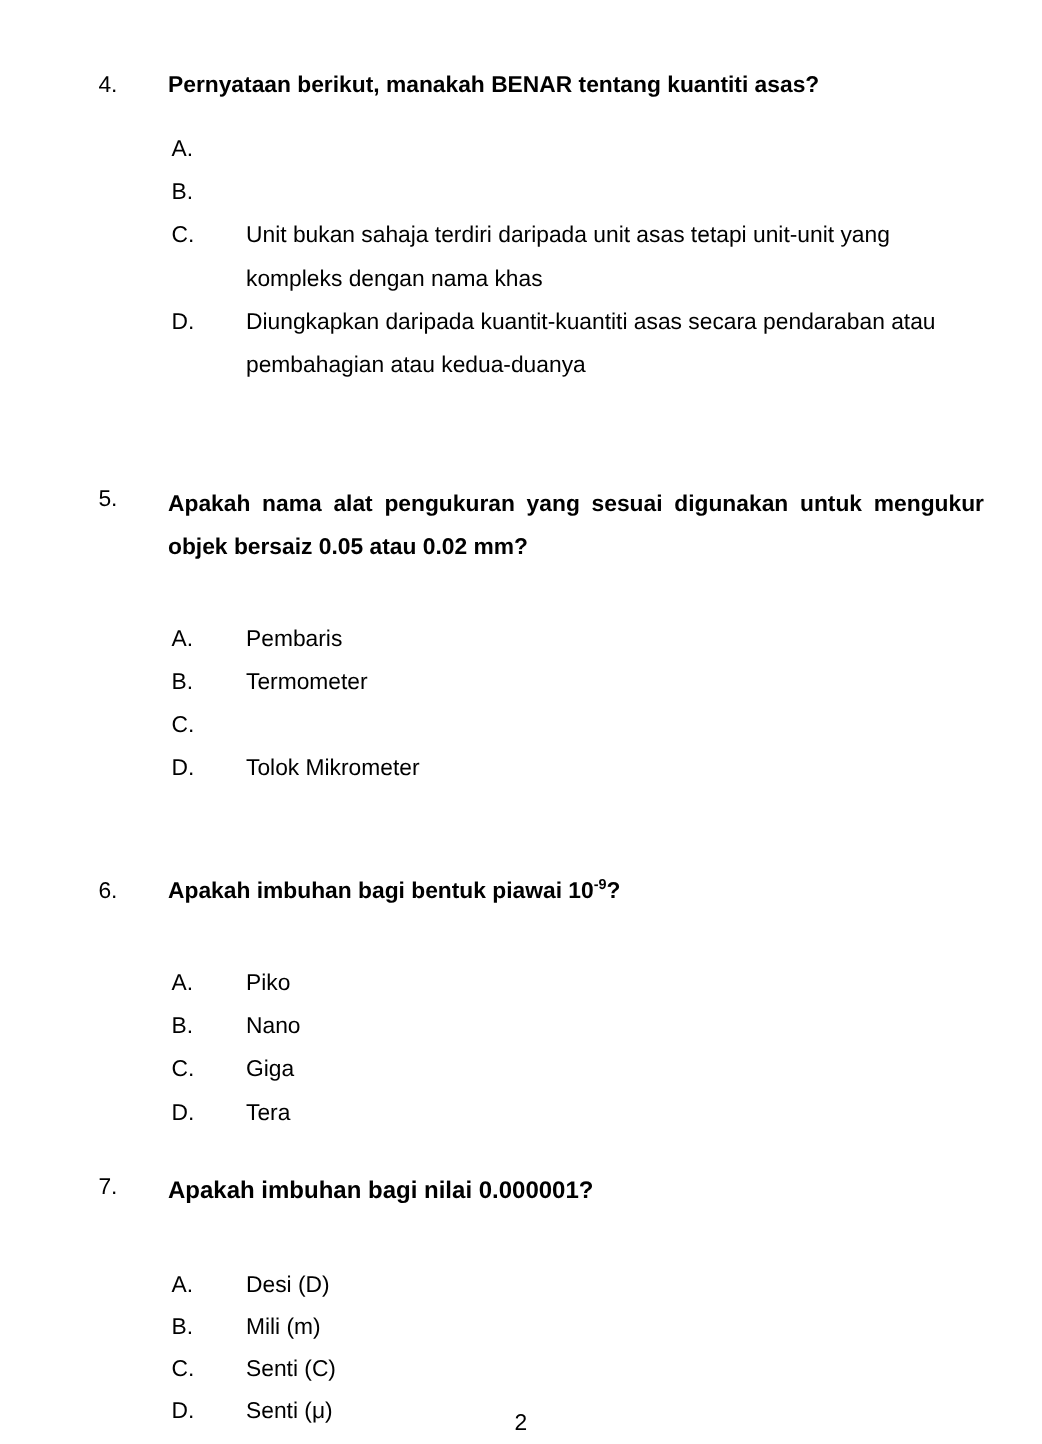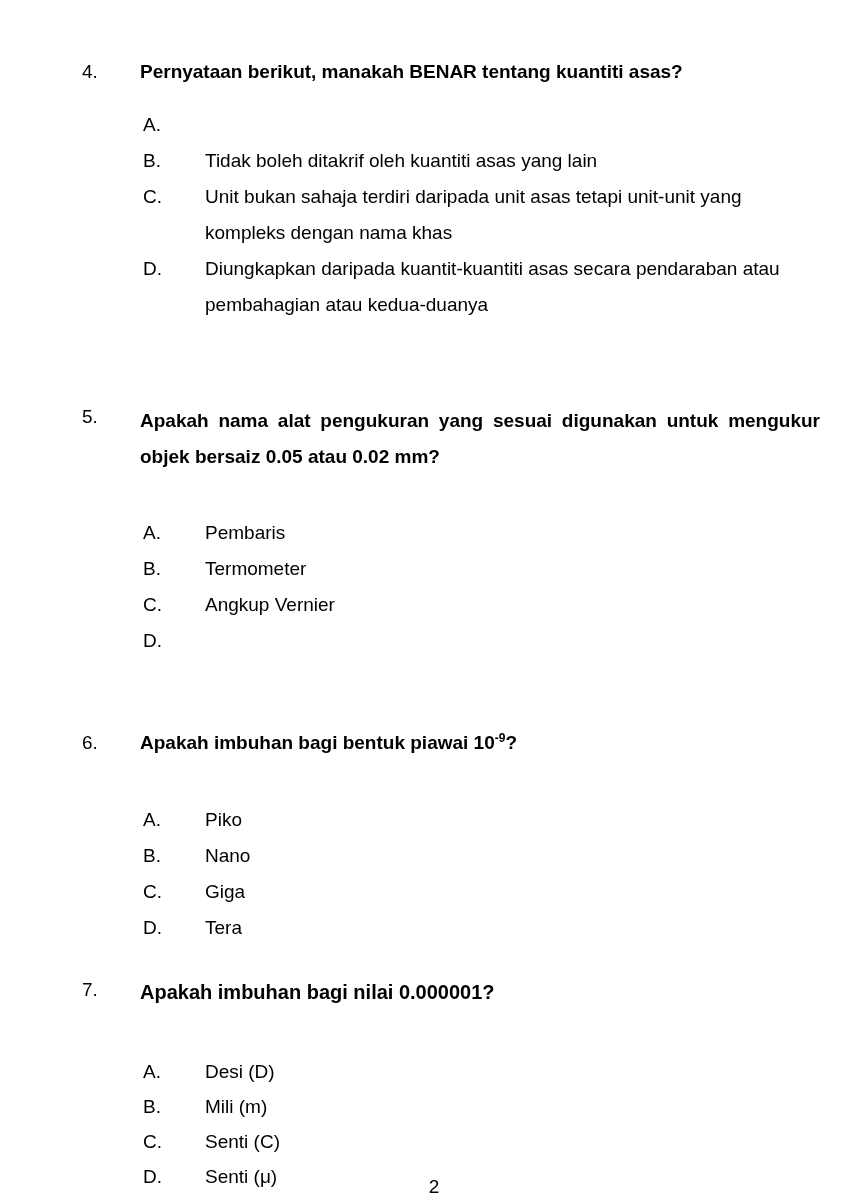--- a/index.html
+++ b/index.html
@@ -91,21 +91,20 @@
     <div class="question">
       <div class="q-num">4.</div>
       <div class="q-text tight">Pernyataan berikut, manakah BENAR tentang kuantiti asas?</div>
     </div>
     <div class="options">
       <div class="option-row">
         <div class="opt-letter">A.</div>
       </div>
       <div class="option-row">
         <div class="opt-letter">B.</div>
-        <div class="opt-text">Tidak boleh ditakrif oleh kuantiti asas yang lain</div>
       </div>
       <div class="option-row">
         <div class="opt-letter">C.</div>
         <div class="opt-text">Unit bukan sahaja terdiri daripada unit asas tetapi unit-unit yang kompleks dengan nama khas</div>
       </div>
       <div class="option-row">
         <div class="opt-letter">D.</div>
         <div class="opt-text">Diungkapkan daripada kuantit-kuantiti asas secara pendaraban atau pembahagian atau kedua-duanya</div>
       </div>
     </div>
@@ -120,24 +119,24 @@
       <div class="option-row">
         <div class="opt-letter">A.</div>
         <div class="opt-text">Pembaris</div>
       </div>
       <div class="option-row">
         <div class="opt-letter">B.</div>
         <div class="opt-text">Termometer</div>
       </div>
       <div class="option-row">
         <div class="opt-letter">C.</div>
-        <div class="opt-text">Angkup Vernier</div>
       </div>
       <div class="option-row">
         <div class="opt-letter">D.</div>
+        <div class="opt-text">Tolok Mikrometer</div>
       </div>
     </div>
   </section>
 
   <section id="q6">
     <div class="question">
       <div class="q-num">6.</div>
       <div class="q-text tight"><span>Apakah imbuhan bagi bentuk piawai 10</span><sup>-9</sup><span>?</span></div>
     </div>
     <div class="options">

